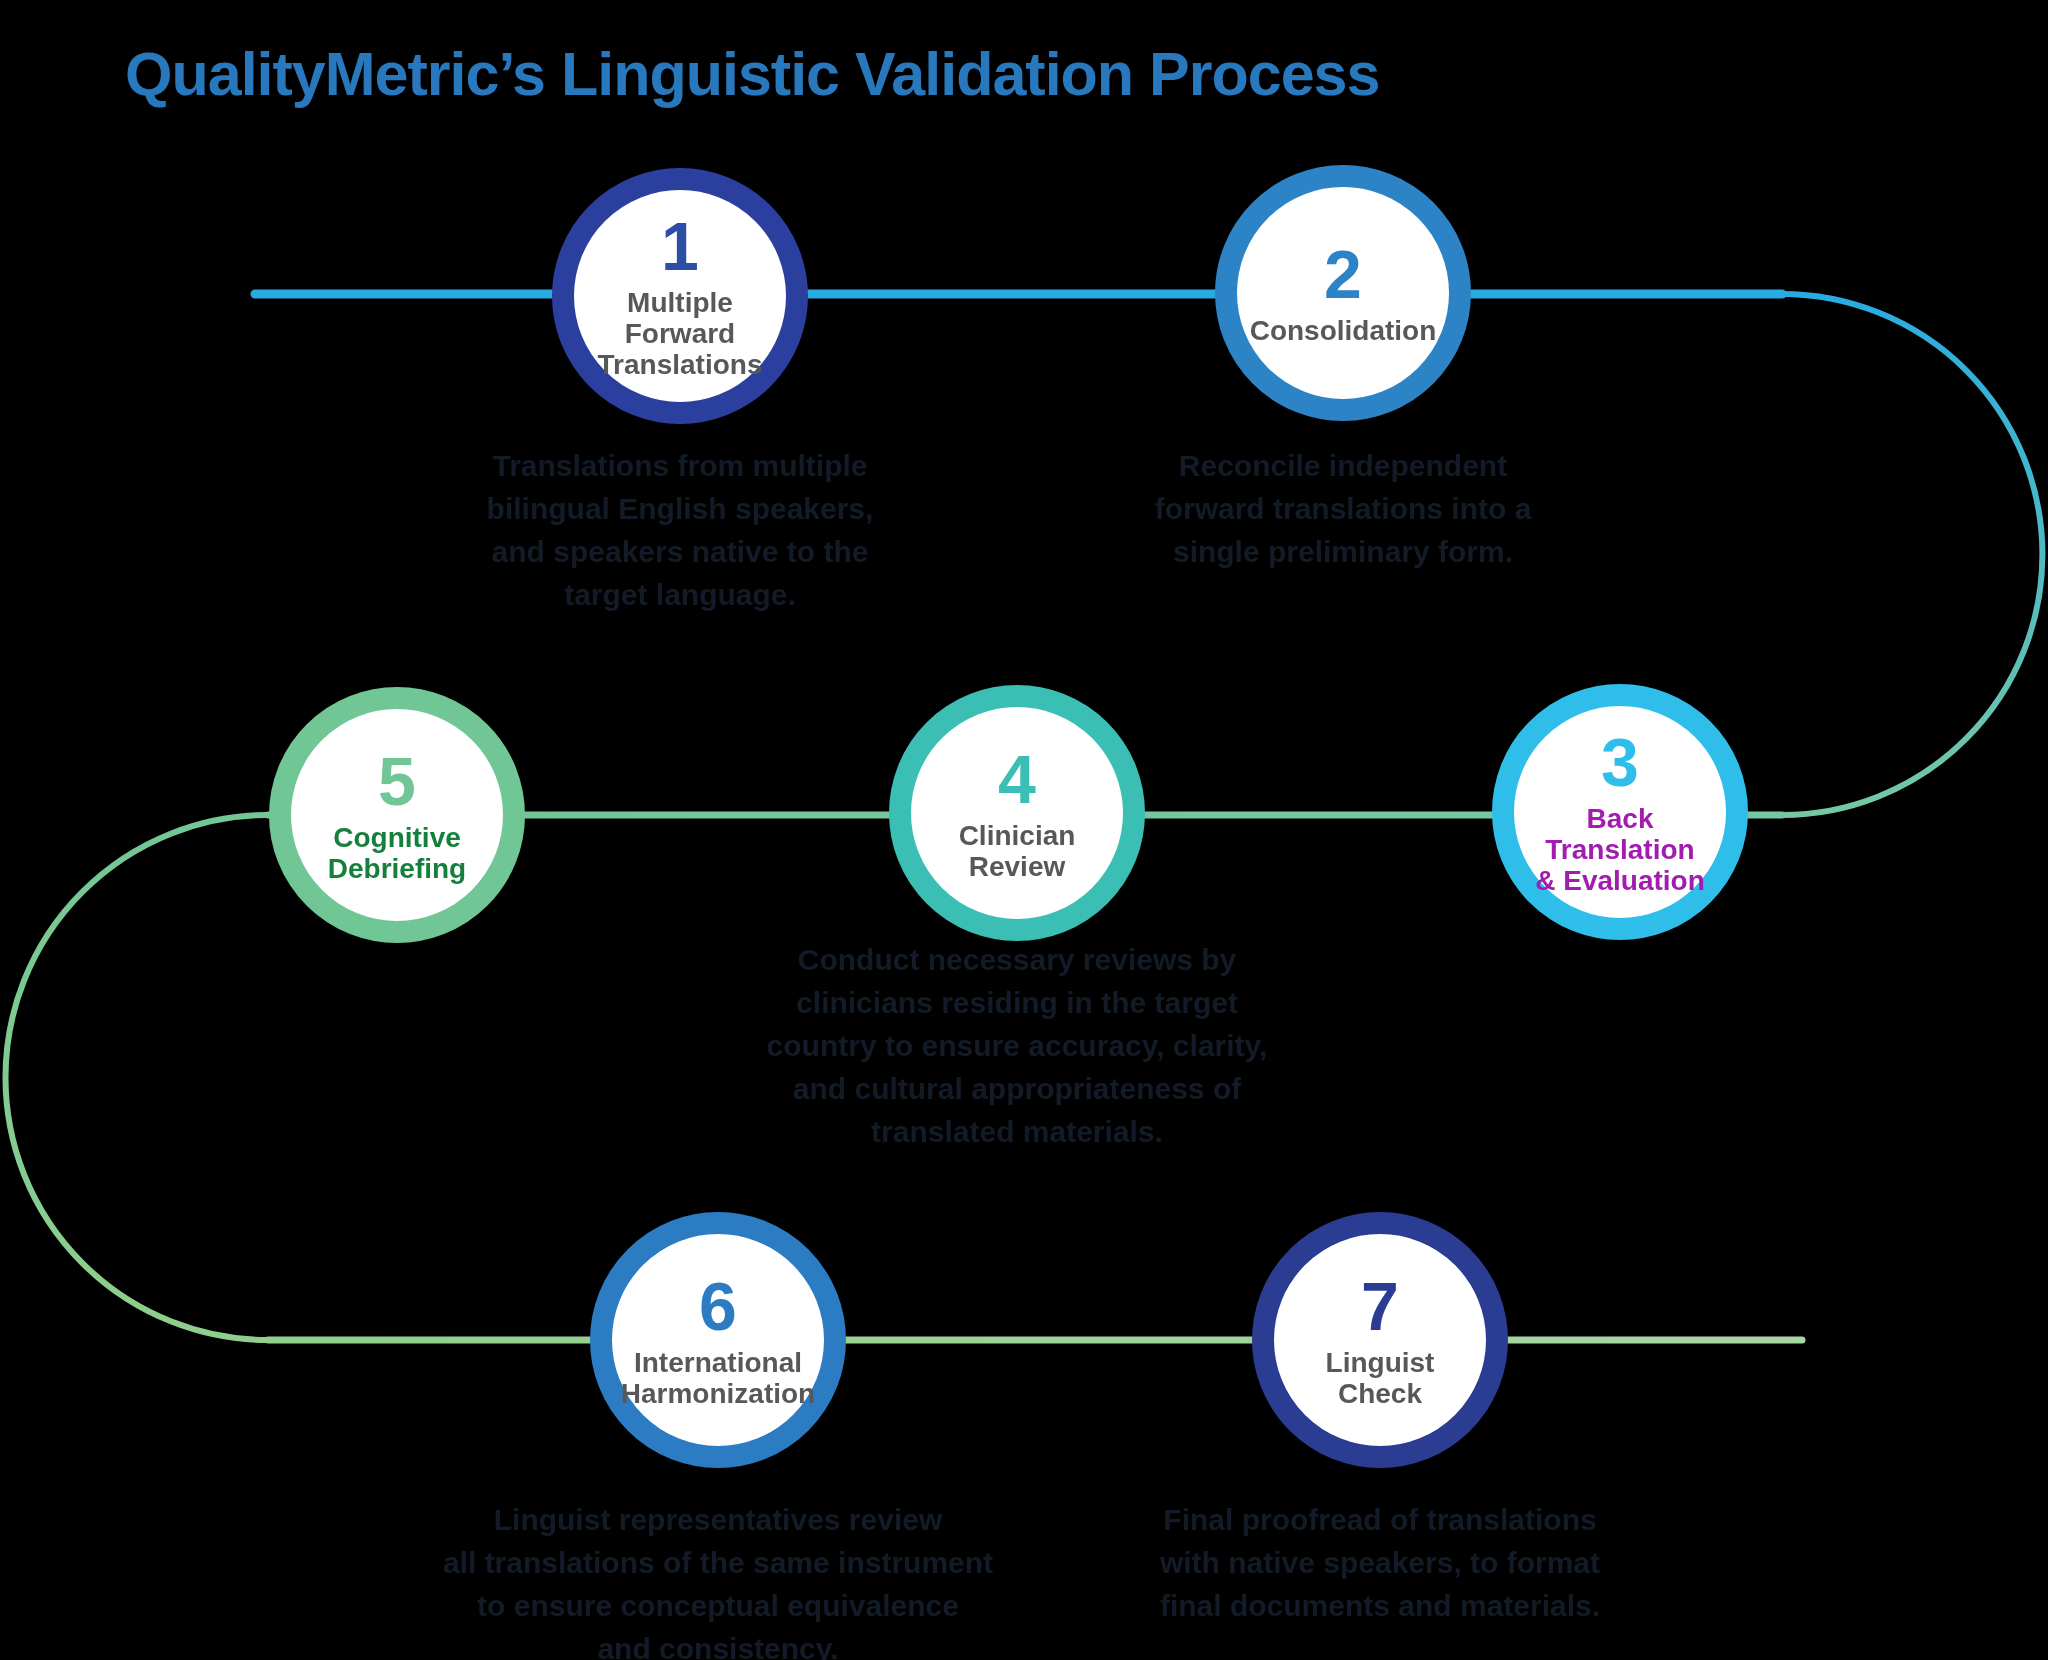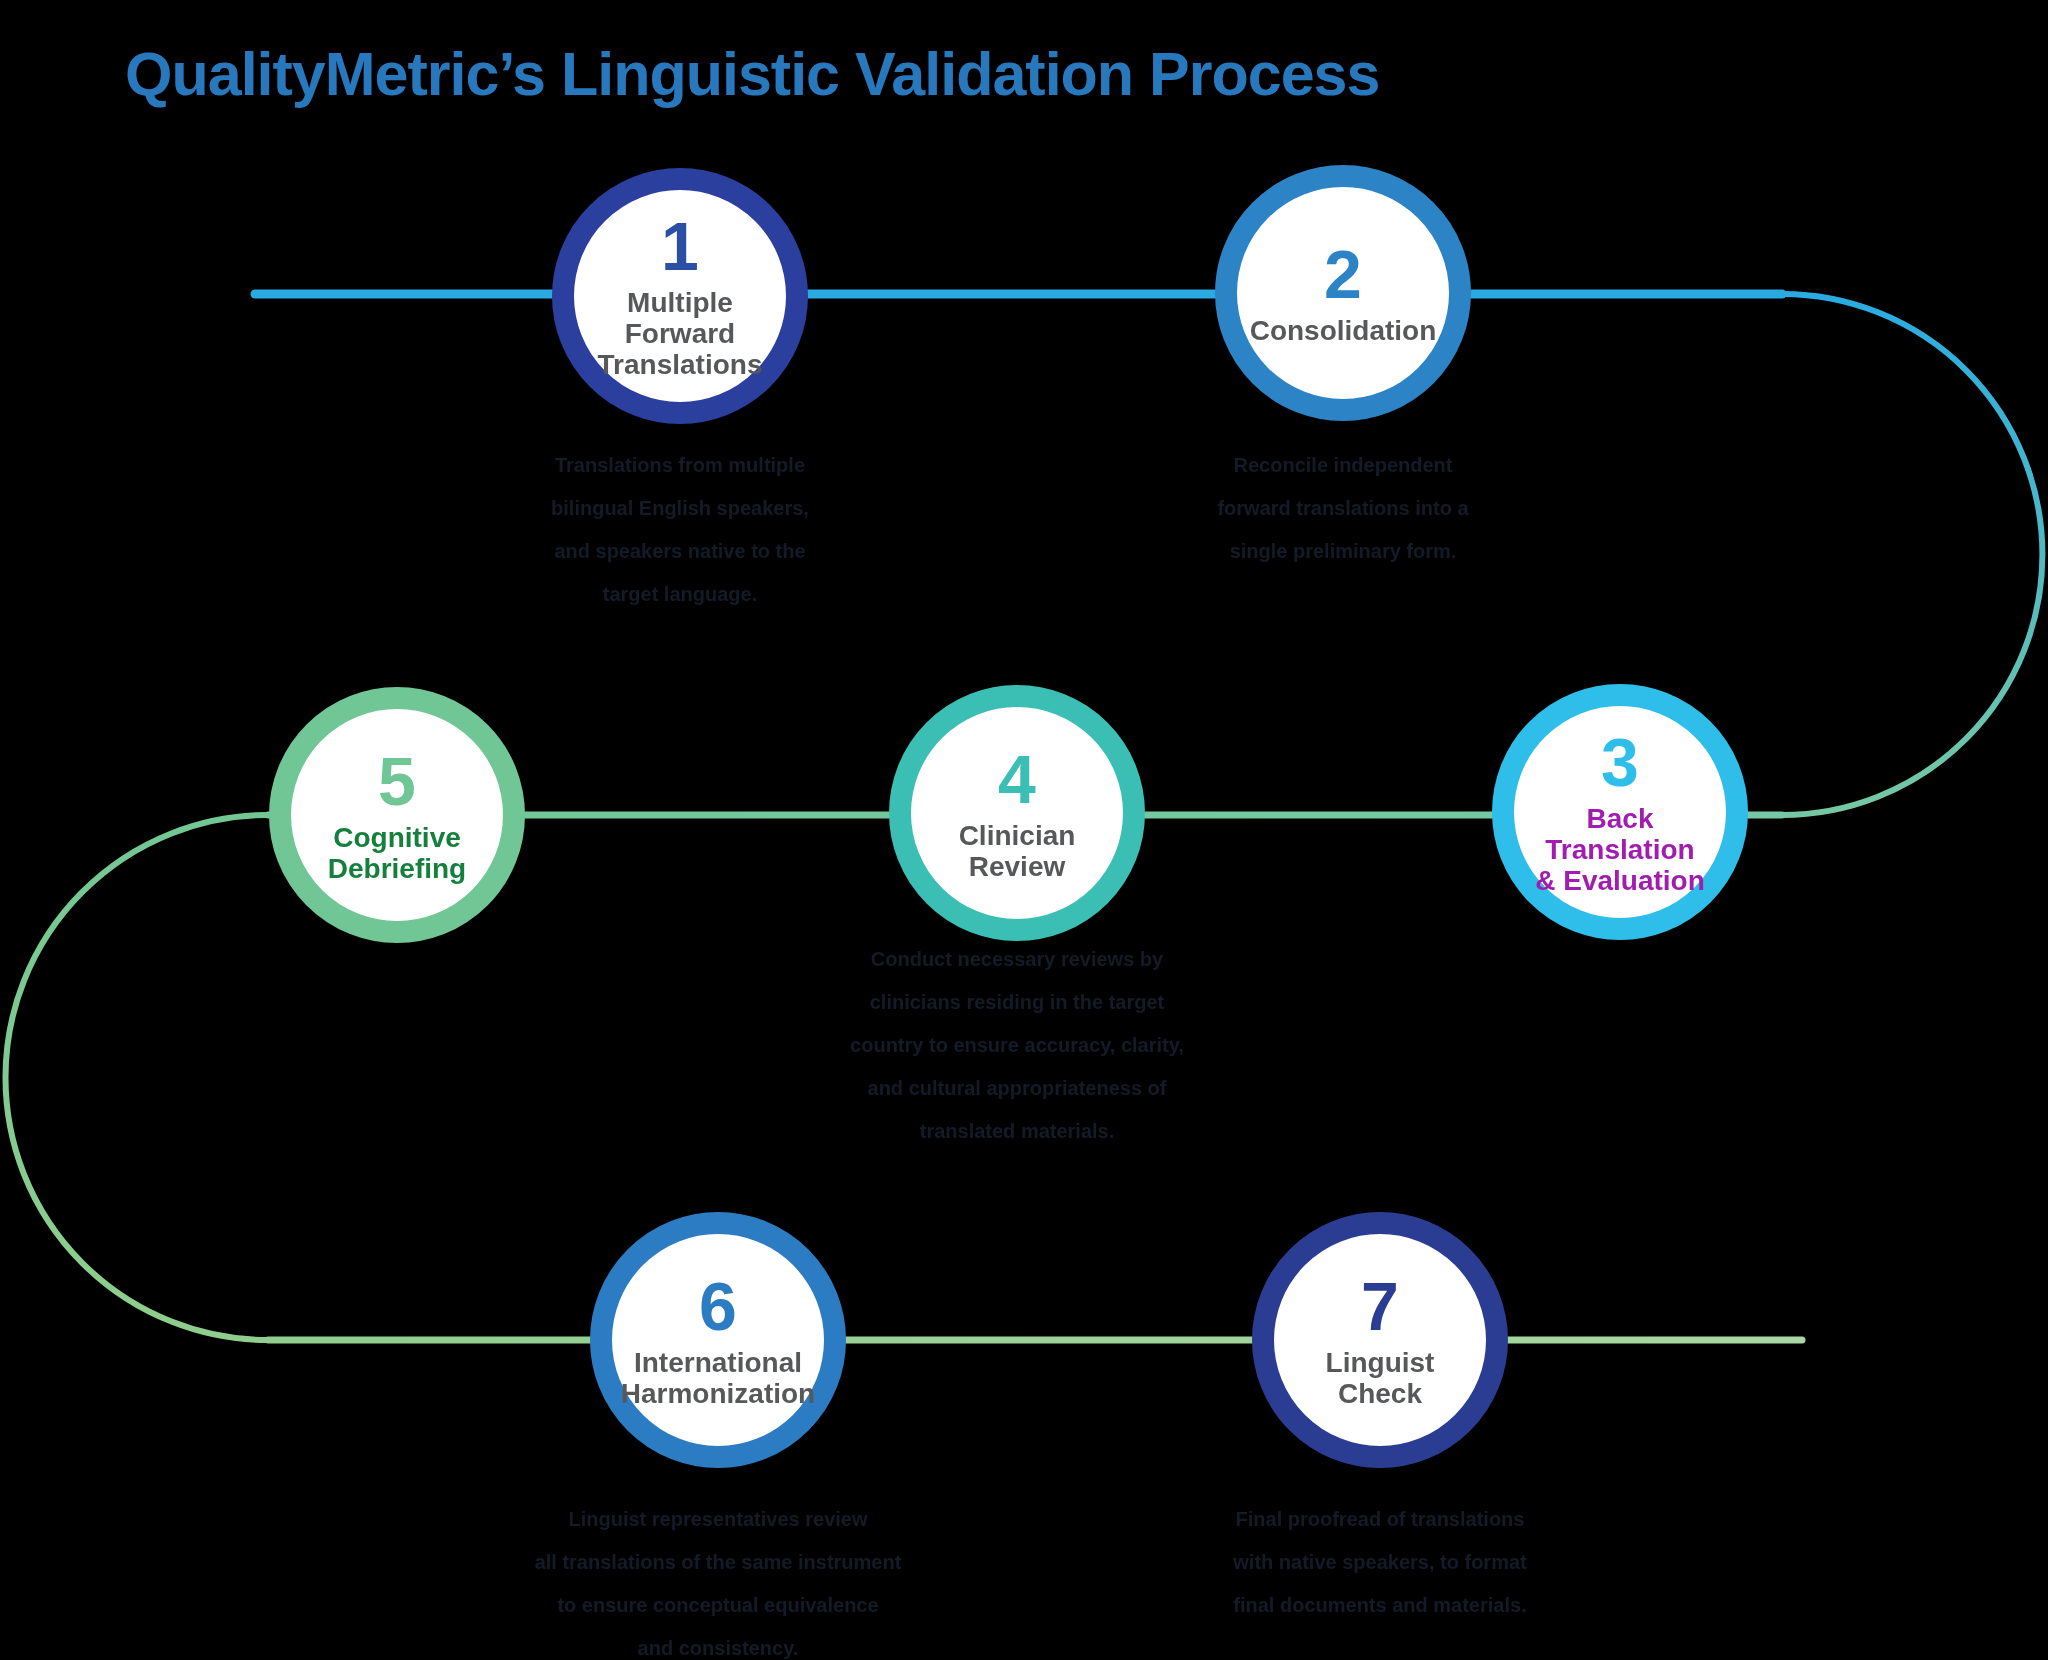--- a/index.html
+++ b/index.html
@@ -18,21 +18,21 @@
     display:flex;flex-direction:column;align-items:center;justify-content:center;
     text-align:center;
   }
   .num{font-size:68px;font-weight:700;line-height:1;}
   .label{
     margin-top:7px;font-size:28px;font-weight:700;line-height:31px;
     color:#57585A;white-space:pre-line;
   }
   .desc{
     position:absolute;width:600px;z-index:2;text-align:center;
-    font-size:20px;font-weight:600;line-height:43px;white-space:pre-line;
+    font-size:30px;font-weight:600;line-height:43px;white-space:pre-line;
   }
   
   .step-0{left:552px;top:168px;}  .desc-0{left:380px;top:444px;}
   .step-1{left:1215px;top:165px;} .desc-1{left:1043px;top:444px;}
   .step-2{left:1492px;top:684px;} .desc-2{left:1320px;top:966px;}
   .step-3{left:889px;top:685px;}  .desc-3{left:717px;top:938px;}
   .step-4{left:269px;top:687px;}  .desc-4{left:97px;top:966px;}
   .step-5{left:590px;top:1212px;} .desc-5{left:418px;top:1498px;}
   .step-6{left:1252px;top:1212px;}.desc-6{left:1080px;top:1498px;}
 </style>

